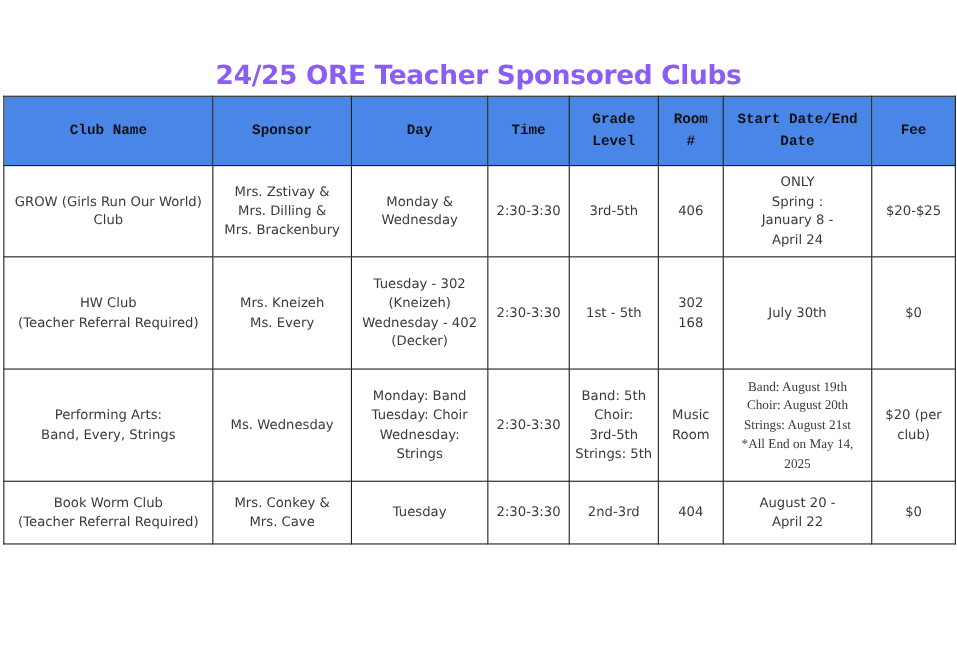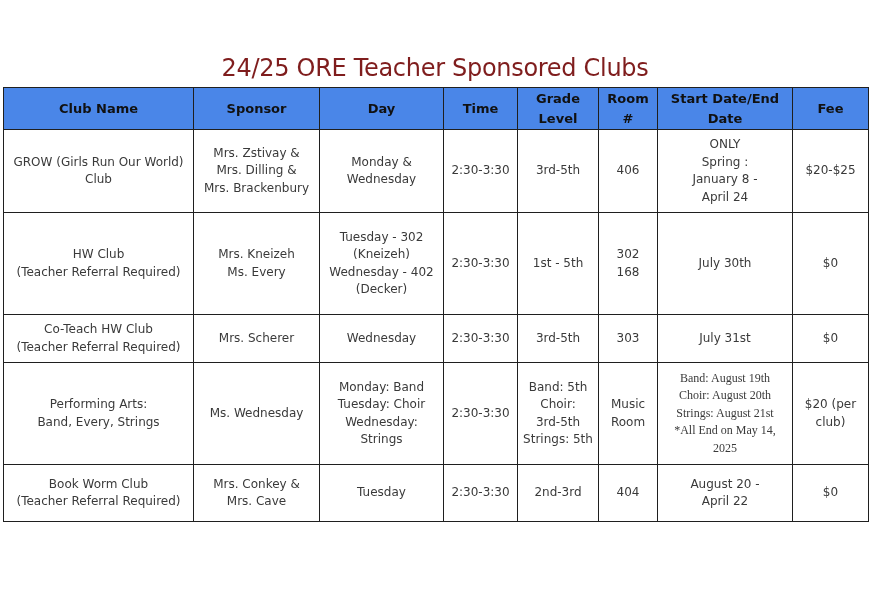--- a/index.html
+++ b/index.html
@@ -2,42 +2,42 @@
 <html><head>
   <meta charset="utf-8">
   <style>
     html, body { margin: 0; padding: 0; background: #ffffff; }
     body {
       width: 870px; height: 599px; overflow: hidden; position: relative;
       font-family: "DejaVu Sans", sans-serif; color: #333333;
     }
     .title {
       position: absolute; left: 0; top: 50px; width: 870px; height: 36px;
-      text-align: center; font-size: 24px; font-weight: normal; color: #7f1d1d;
+      text-align: center; font-size: 24px; font-weight: bold; color: #8b5cf6;
       line-height: 36px; letter-spacing: -0.3px;
     }
     table.clubs {
       position: absolute; left: 3px; top: 87px;
       border-collapse: collapse; table-layout: fixed;
       width: 865px;
     }
     table.clubs th, table.clubs td {
       border: 1px solid #1f1f1f;
       text-align: center; vertical-align: middle;
       padding: 0 4px; box-sizing: border-box;
     }
     table.clubs th {
       background: #4a86e8; color: #111111;
       font-weight: bold; font-size: 13px; line-height: 20px;
     }
     table.clubs td {
       font-size: 12px; line-height: 17.5px; color: #3a3a3a;
       white-space: pre-line;
     }
-    tr.hdr { height: 42px; }
+    tr.hdr { height: 63px; font-family: Liberation Mono, monospace; }
     tr.r0 { height: 83px; }
     tr.r1 { height: 102px; }
     tr.r2 { height: 48px; }
     tr.r3 { height: 102px; }
     tr.r4 { height: 59px; }
     tr.r5 { height: 57px; margin-top: 32px; }
     td.small { font-size: 11.5px; font-family: Liberation Serif, serif; }
   </style>
 </head>
 <body>
@@ -97,31 +97,20 @@
 (Kneizeh)
 Wednesday - 402
 (Decker)</td>
       <td>2:30-3:30</td>
       <td>1st - 5th</td>
       <td>302
 168</td>
       <td>July 30th</td>
       <td>$0</td>
     </tr>
-    <tr class="r2">
-      <td>Co-Teach HW Club
-(Teacher Referral Required)</td>
-      <td>Mrs. Scherer</td>
-      <td>Wednesday</td>
-      <td>2:30-3:30</td>
-      <td>3rd-5th</td>
-      <td>303</td>
-      <td>July 31st</td>
-      <td>$0</td>
-    </tr>
     <tr class="r3">
       <td>Performing Arts:
 Band, Every, Strings</td>
       <td>Ms. Wednesday</td>
       <td>Monday: Band
 Tuesday: Choir
 Wednesday:
 Strings</td>
       <td>2:30-3:30</td>
       <td>Band: 5th

